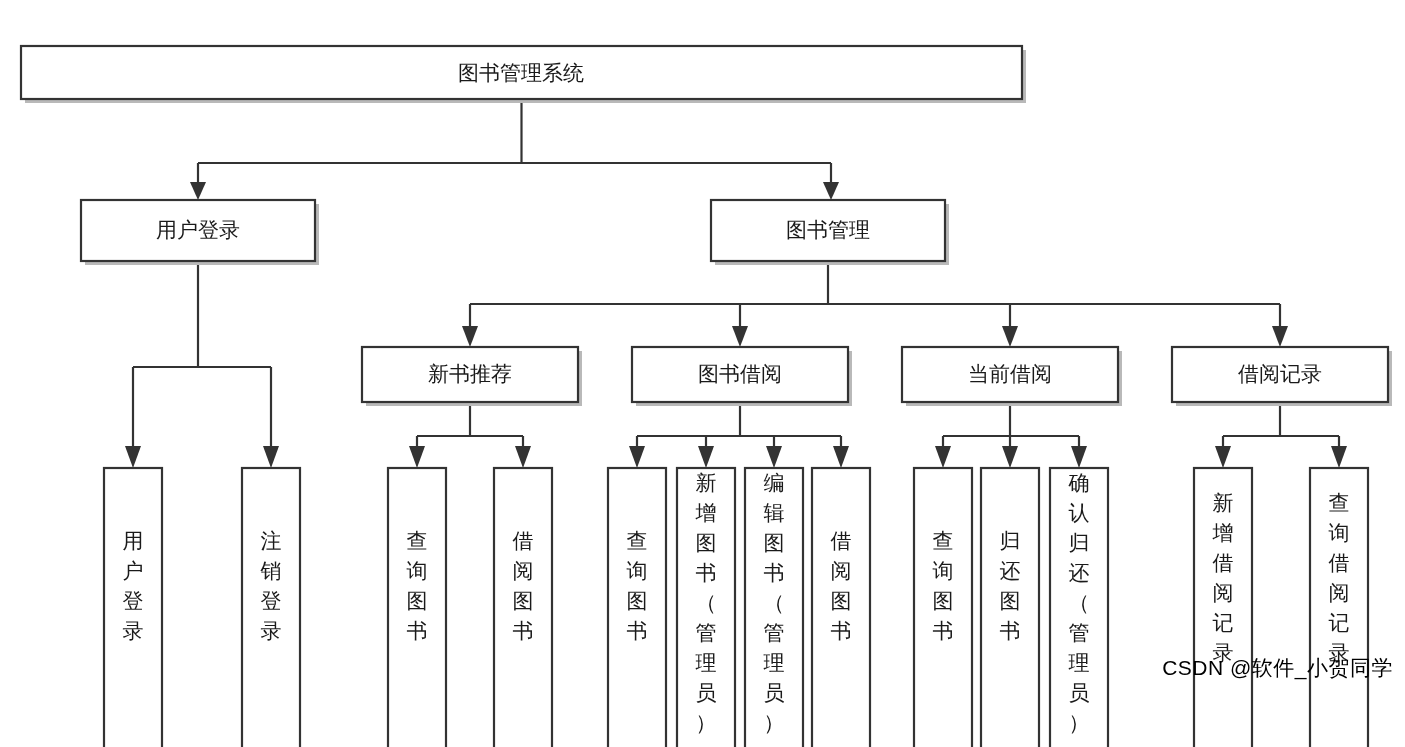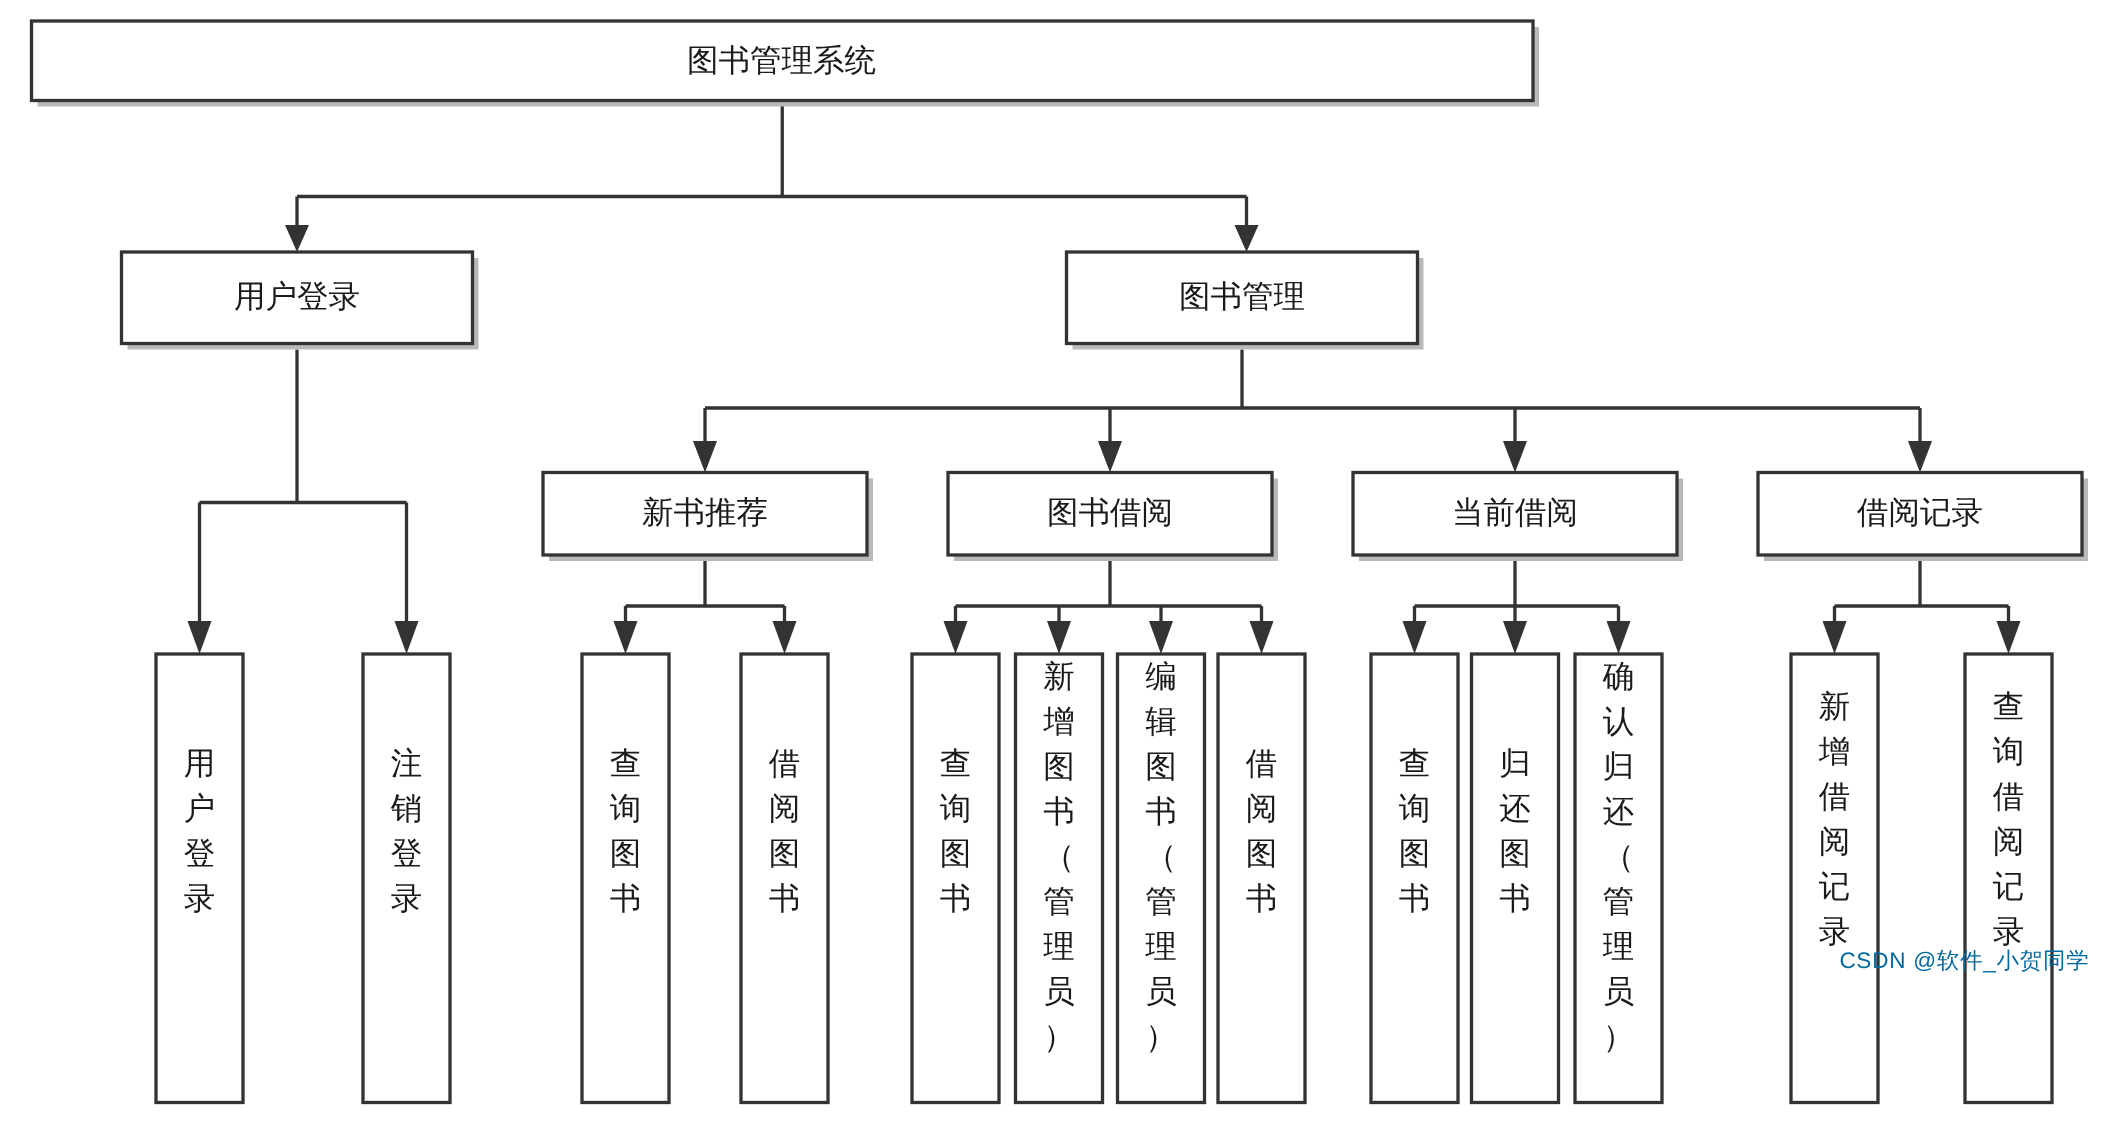--- a/index.html
+++ b/index.html
@@ -12,20 +12,21 @@
     width: 1405px;
     height: 747px;
     font-family: "Liberation Sans", "DejaVu Sans", sans-serif;
     overflow: hidden;
     position: relative;
   }
   #diagram-root {
     position: relative;
     width: 1405px;
     height: 656px;
+    margin-top: 32px;
   }
   svg.diagram-canvas {
     position: absolute;
     left: 0;
     top: 0;
     width: 1405px;
     height: 747px;
   }
   .node-box {
     fill: #ffffff;
@@ -58,22 +59,22 @@
     font-family: "Liberation Sans", "DejaVu Sans", sans-serif;
     fill: #1a1a1a;
     font-size: 21px;
     text-anchor: middle;
   }
   .watermark {
     position: absolute;
     right: 12px;
     bottom: 6px;
     font-family: "Liberation Sans", "DejaVu Sans", sans-serif;
-    font-size: 15px;
-    color: #0369a1;
+    font-size: 21px;
+    color: #000000;
     letter-spacing: 0.5px;
     user-select: none;
     pointer-events: none;
   }
 </style>
 </head>
 <body>
 
 <div id="diagram-root">
   <svg class="diagram-canvas" viewBox="0 0 1405 747" xmlns="http://www.w3.org/2000/svg">

